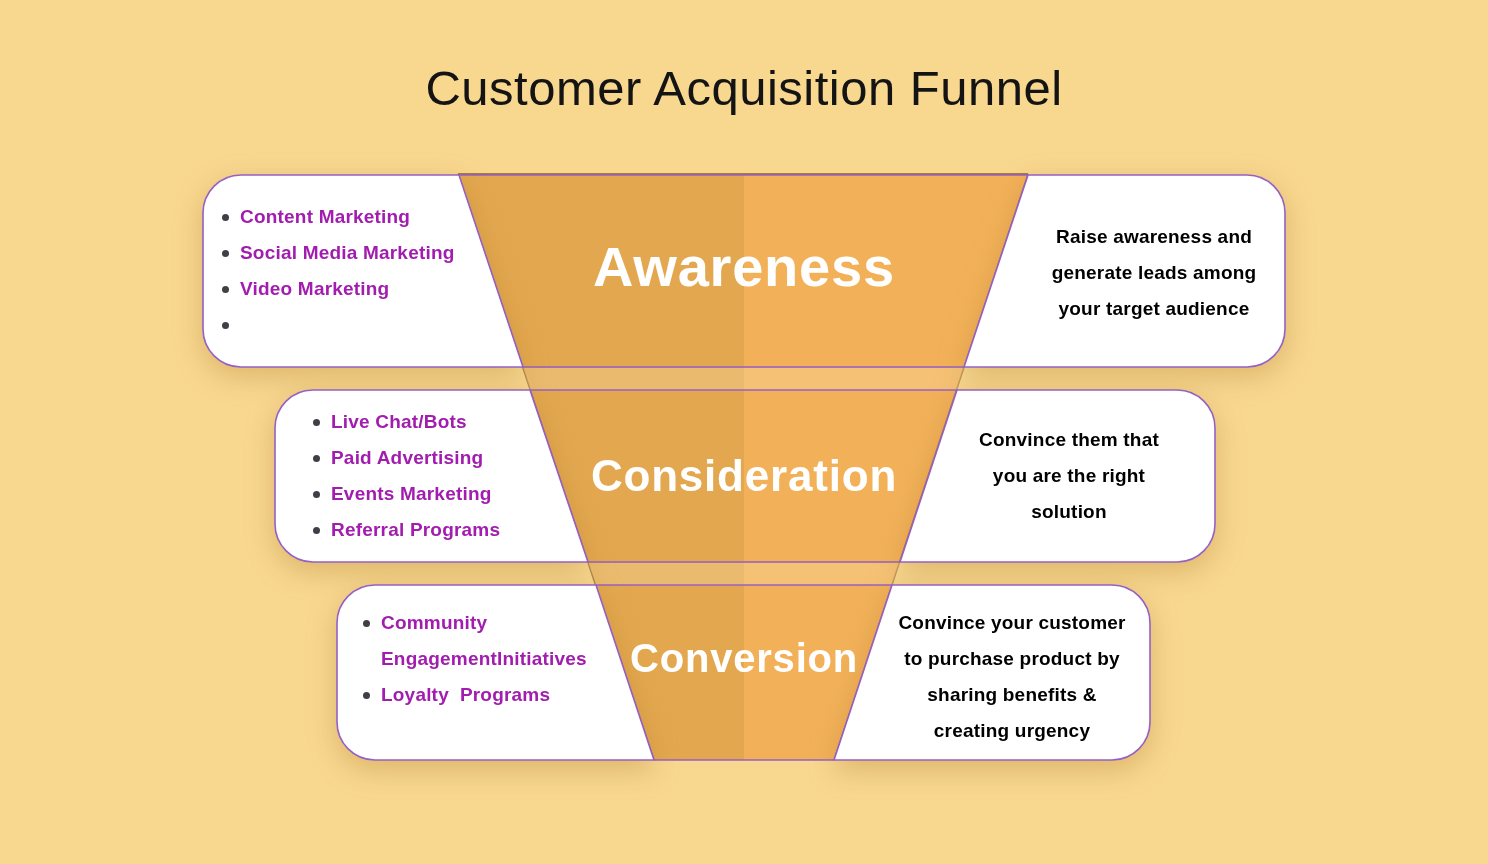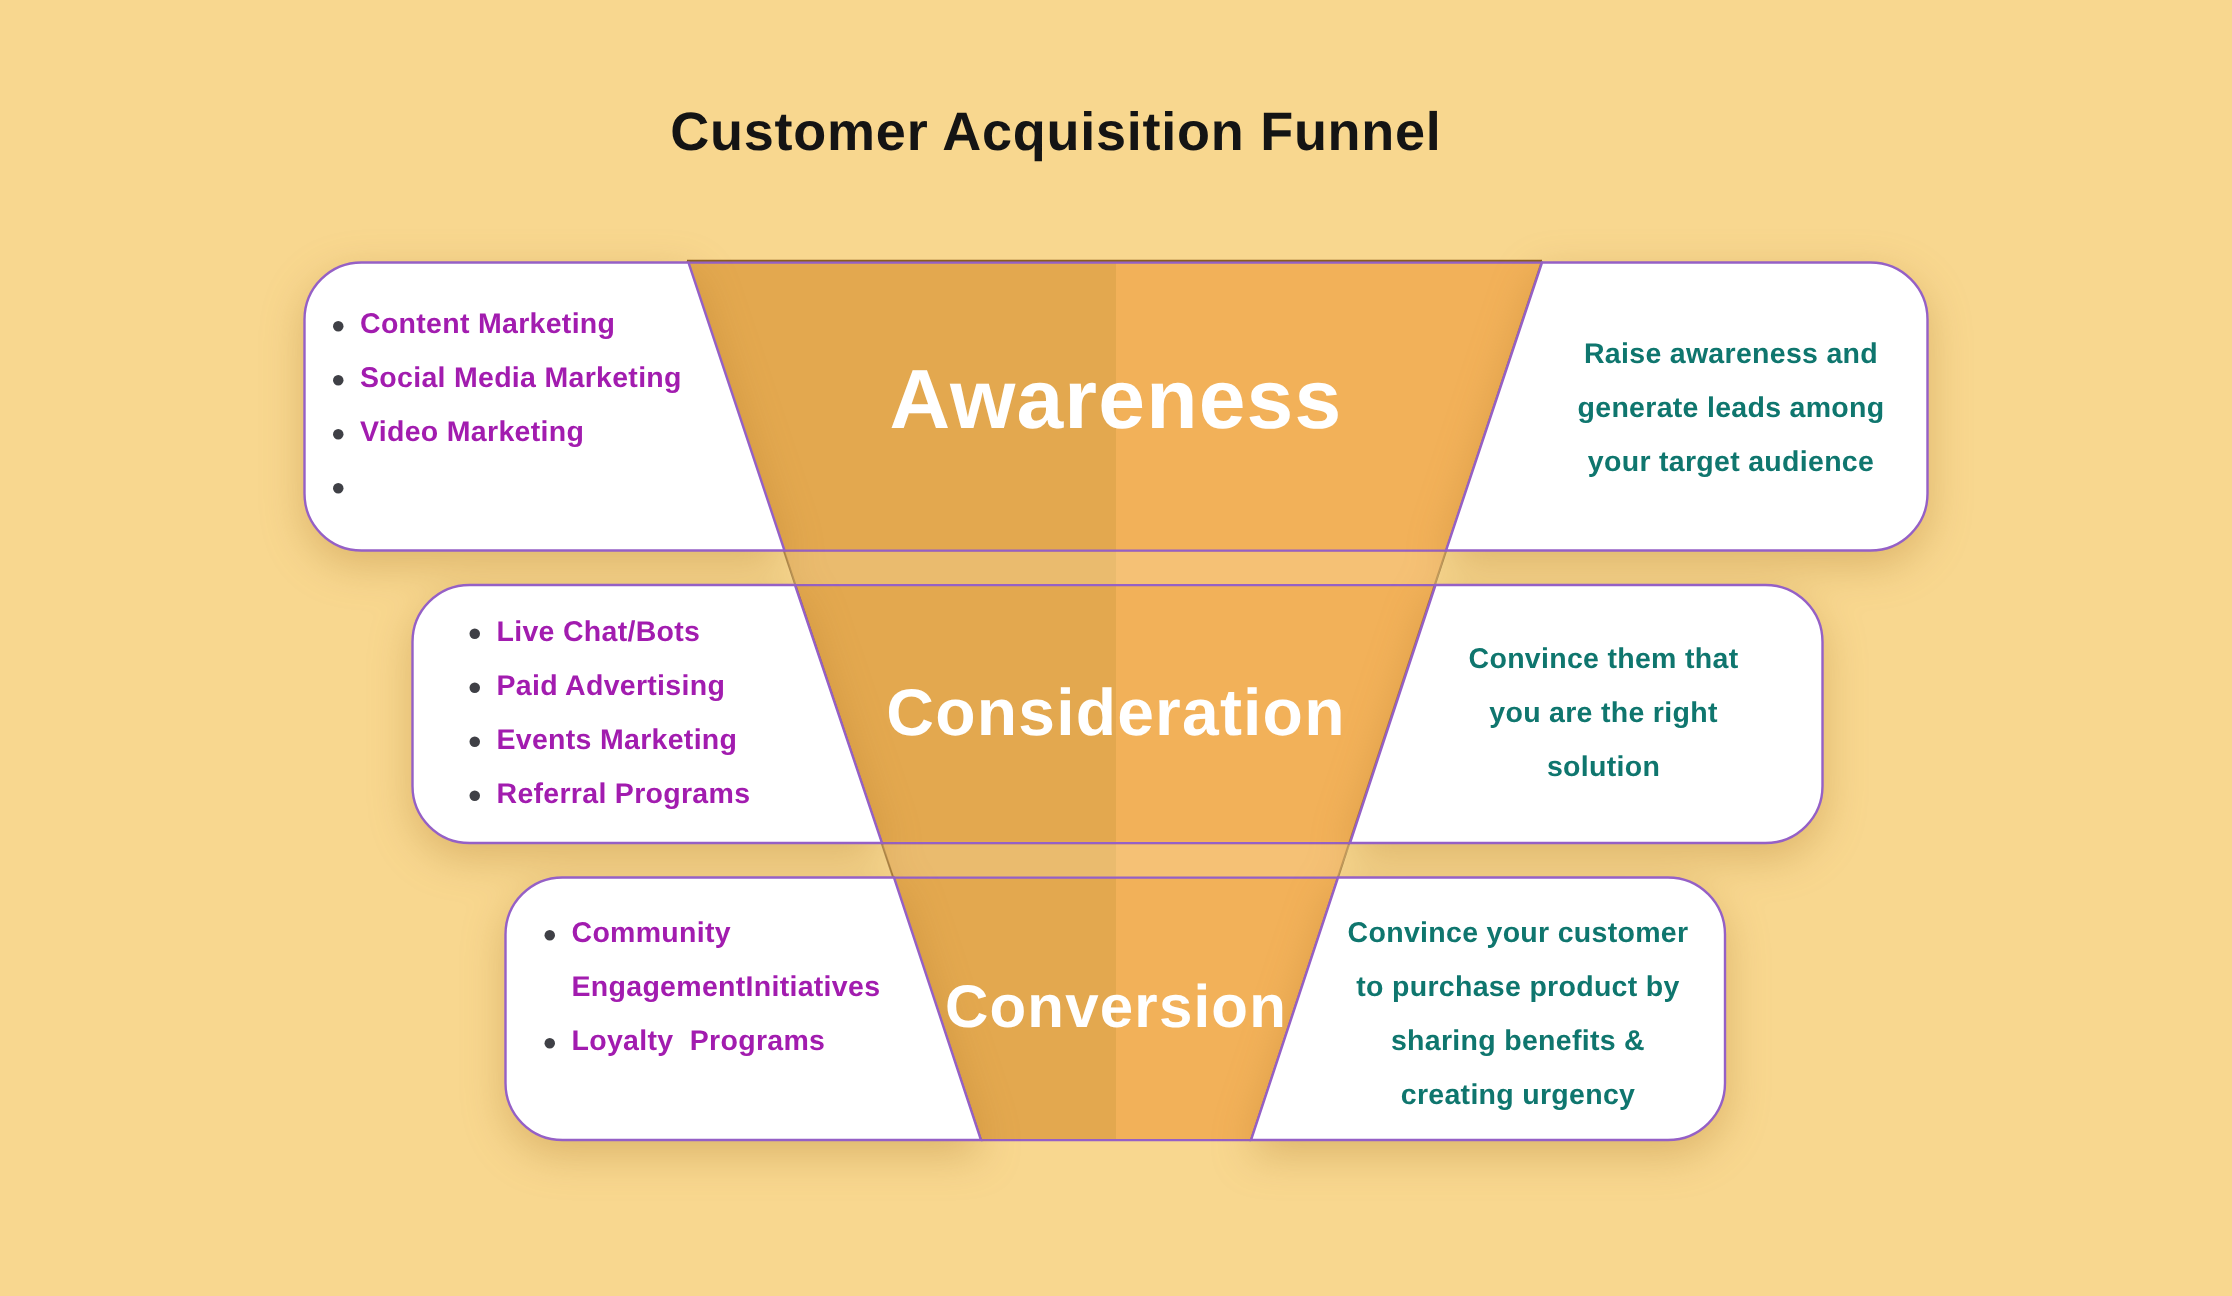--- a/index.html
+++ b/index.html
@@ -6,34 +6,34 @@
   body{
     width:1488px;height:864px;
     background:#f8d78f;
     font-family:"Liberation Sans", sans-serif;
     overflow:hidden;
   }
   #canvas{position:relative;width:1488px;height:864px;}
   #shapes{position:absolute;left:0;top:0;}
 
   .page-title{
-    position:absolute;left:704px;top:88px;
+    position:absolute;left:744px;top:88px;
     transform:translate(-50%,-50%);
-    font-size:36px;font-weight:700;color:#141414;
+    font-size:49px;font-weight:400;color:#141414;
     letter-spacing:.5px;white-space:nowrap;
   }
 
   .stage-label{
     position:absolute;transform:translate(-50%,-50%);
     color:#ffffff;font-weight:800;white-space:nowrap;
     letter-spacing:.8px;
   }
   .stage-label.l1{left:744px;top:266px;font-size:56px;}
   .stage-label.l2{left:744px;top:476px;font-size:44px;}
-  .stage-label.l3{left:744px;top:672px;font-size:40px;}
+  .stage-label.l3{left:744px;top:658px;font-size:40px;}
 
   ul.tactics{
     list-style:none;margin:0;padding:0;position:absolute;
   }
   ul.tactics li{
     display:flex;align-items:flex-start;
     font-size:19px;font-weight:700;color:#a21caf;
     line-height:36px;letter-spacing:.2px;
     white-space:pre-wrap;
   }
@@ -41,21 +41,21 @@
     width:7px;height:7px;border-radius:50%;
     background:#3f4046;flex:0 0 7px;
     margin:14.5px 11px 0 0;
   }
   #tactics-1{left:222px;top:199px;}
   #tactics-2{left:313px;top:404px;}
   #tactics-3{left:363px;top:605px;}
 
   .stage-desc{
     position:absolute;width:320px;text-align:center;
-    font-size:19px;font-weight:700;color:#0f766e;
+    font-size:19px;font-weight:700;color:#000000;
     line-height:36px;letter-spacing:.2px;white-space:pre-line;
   }
   #desc-1{left:994px;top:219px;}
   #desc-2{left:909px;top:422px;}
   #desc-3{left:852px;top:605px;}
 </style>
 </head>
 <body>
 
 <div id="canvas">

